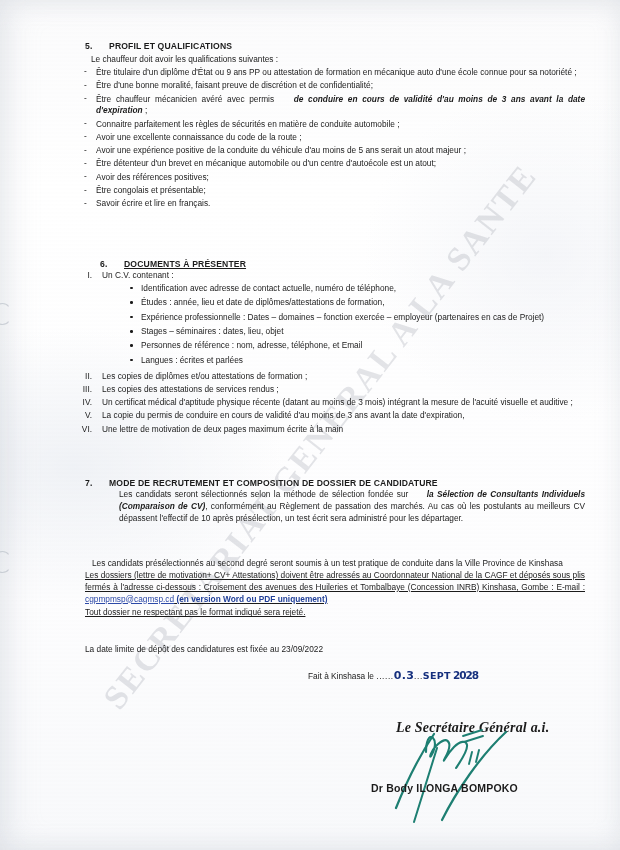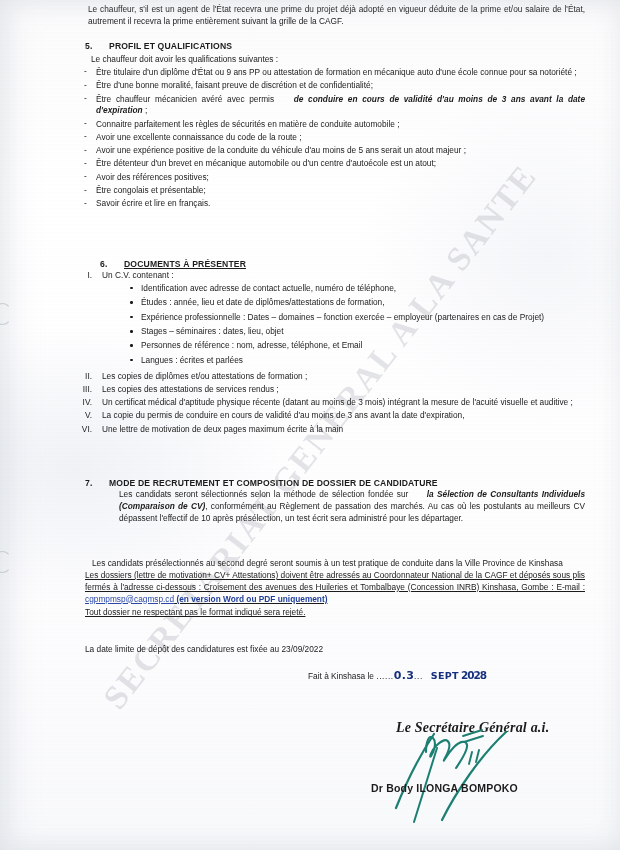--- a/index.html
+++ b/index.html
@@ -155,21 +155,21 @@
     position: absolute;
     white-space: nowrap;
   }
   .stamp-date {
     color: #16307e;
     font-weight: 700;
     font-family: "DejaVu Sans", sans-serif;
     letter-spacing: .3px;
   }
   .stamp-day { font-size: 11px; }
-  .stamp-mon { font-size: 9.5px; margin-left: 8px; }
+  .stamp-mon { font-size: 9.5px; }
   .stamp-year { font-size: 10.5px; letter-spacing: -1.1px; }
   .dots { letter-spacing: .6px; }
 
   .sg-title {
     position: absolute;
     font-style: italic;
     font-size: 14px;
     font-family: "Liberation Serif", serif;
     font-weight: 700;
     letter-spacing: .2px;
@@ -192,23 +192,20 @@
 </head>
 <body>
 
 <div class="page">
 
   <div class="watermark wm-main">SECRETARIAT GENERAL A LA SANTE</div>
 
   <div class="punch p1"></div>
   <div class="punch p2"></div>
 
-  <div class="block" style="left:88px; top:4px; width:497px;">
-    <p class="para">Le chauffeur, s'il est un agent de l'État recevra une prime du projet déjà adopté en vigueur déduite de la prime et/ou salaire de l'État, autrement il recevra la prime entièrement suivant la grille de la CAGF.</p>
-  </div>
 
   <div class="block" style="left:85px; top:40px; width:500px;">
     <div class="sec-head">
       <span class="sec-num">5.</span>
       <span>PROFIL ET QUALIFICATIONS</span>
     </div>
     <div style="margin:2px 0 1px 6px;">Le chauffeur doit avoir les qualifications suivantes :</div>
     <ul class="dash-list" style="margin-left:-3px;">
       <li><span>Être titulaire d'un diplôme d'État ou 9 ans PP ou attestation de formation en mécanique auto d'une école connue pour sa notoriété ;</span></li>
       <li><span>Être d'une bonne moralité, faisant preuve de discrétion et de confidentialité;</span></li>

